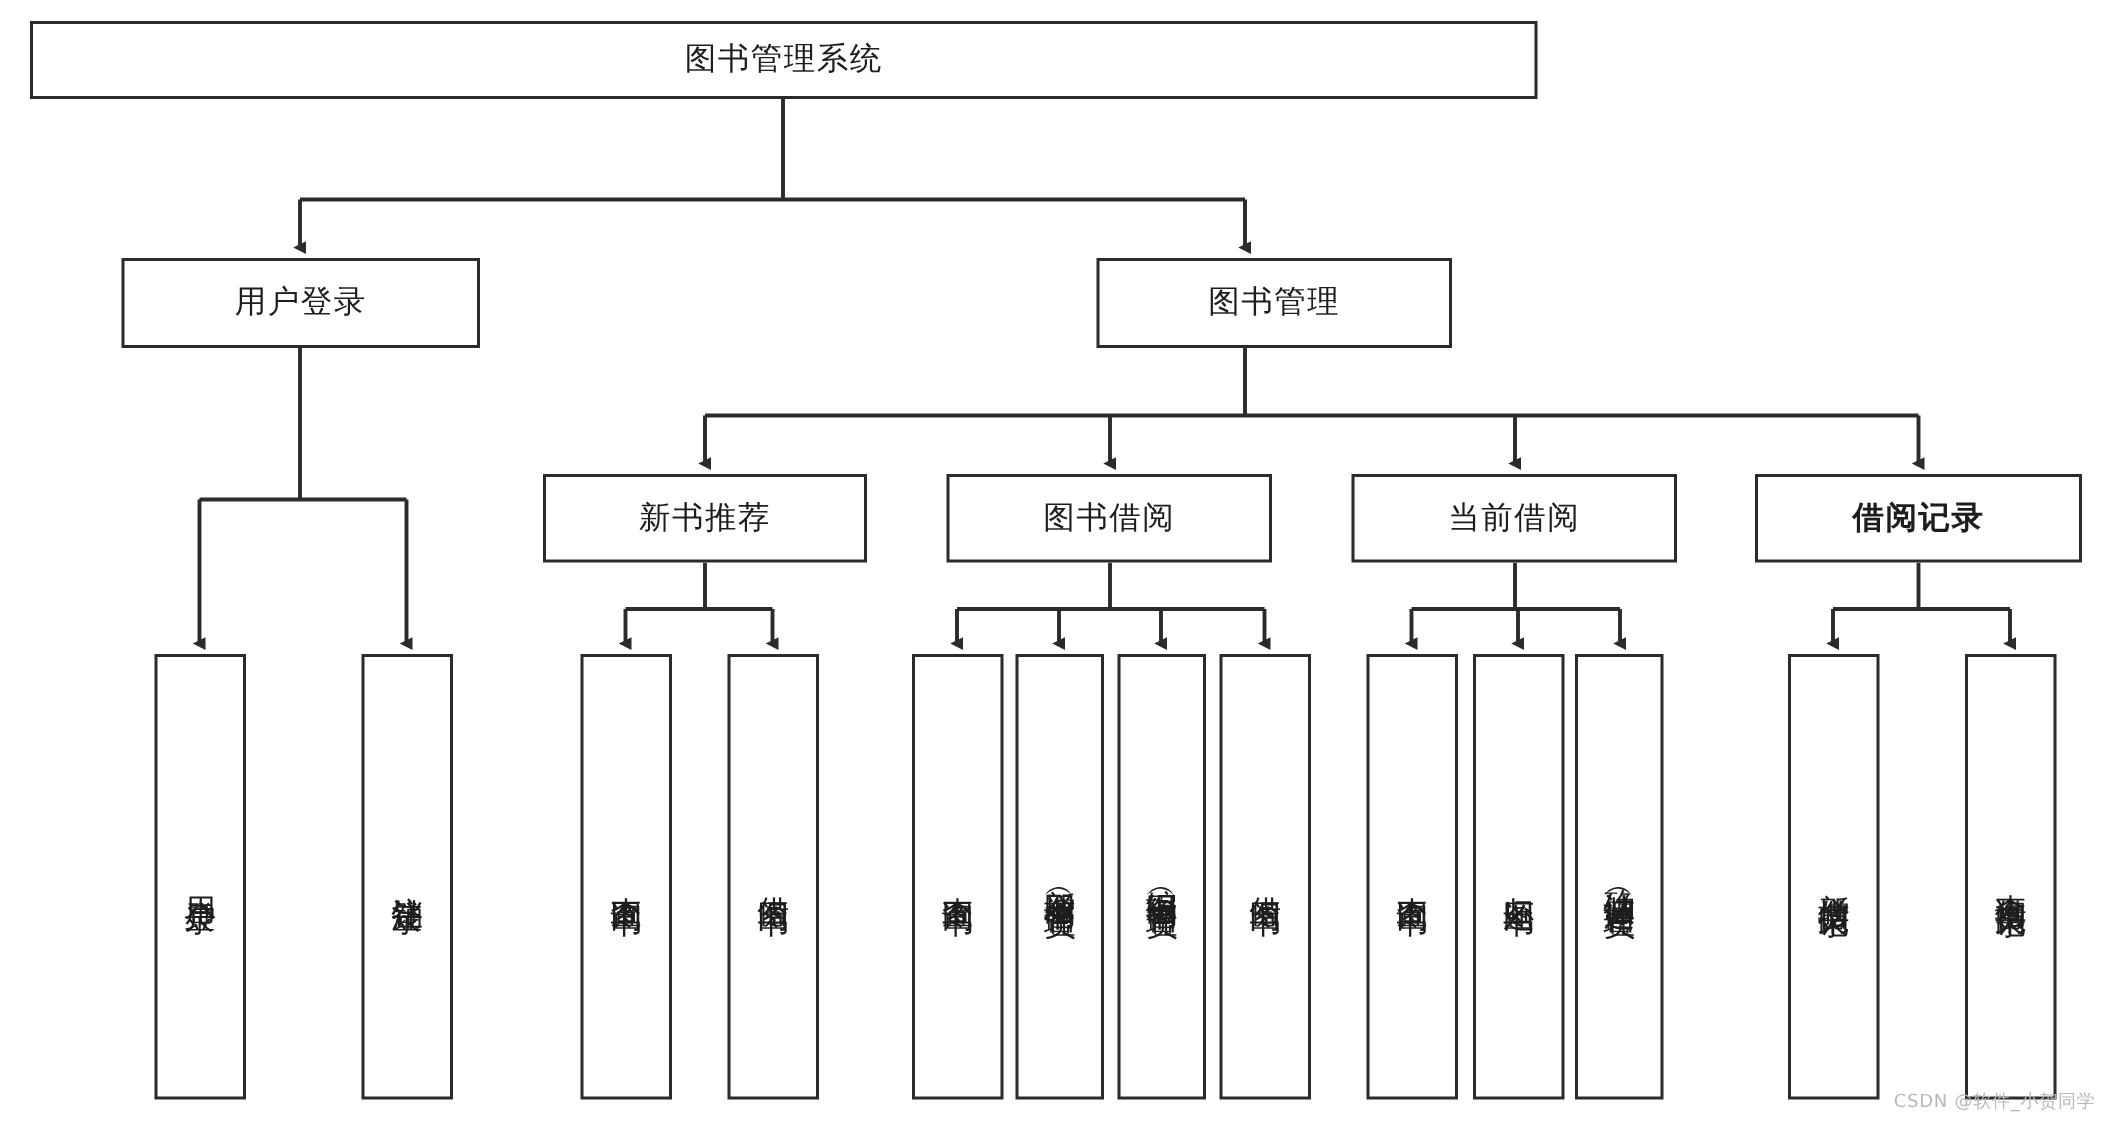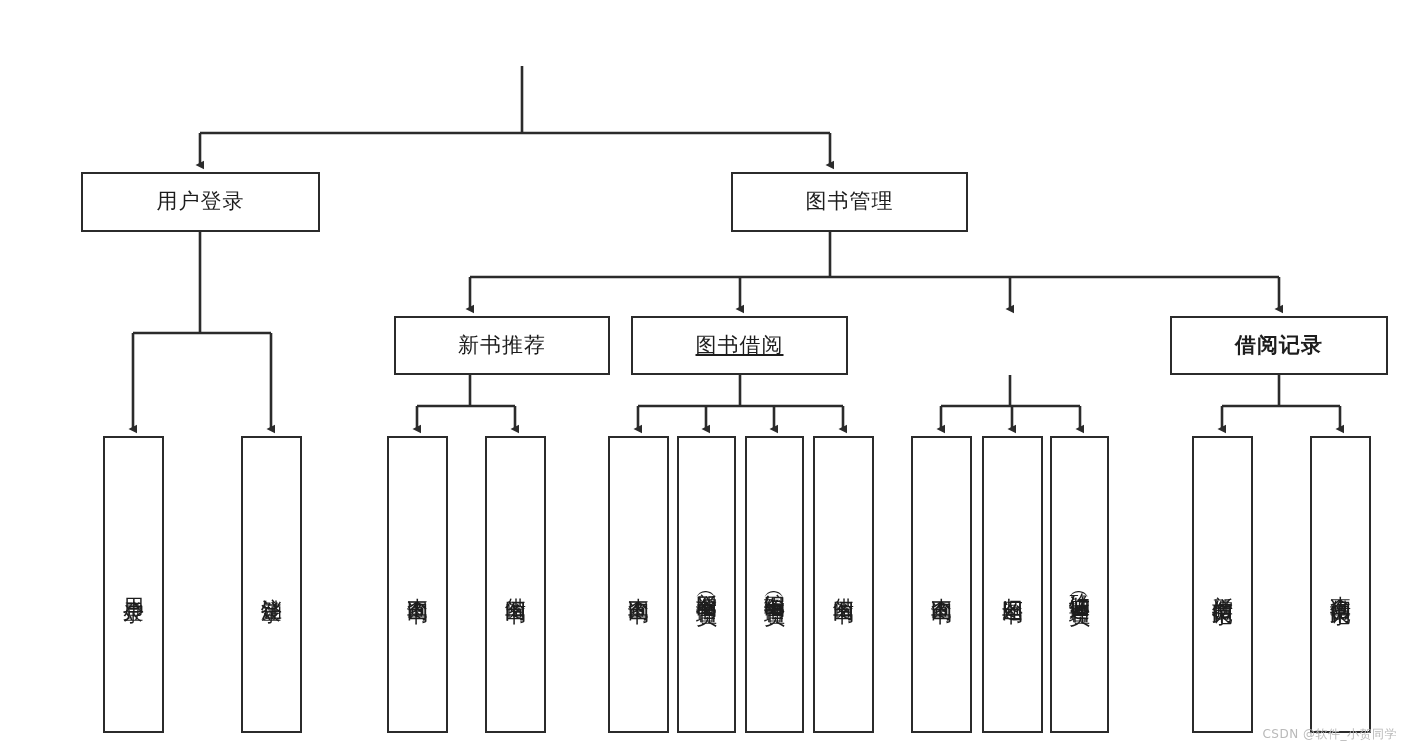--- a/index.html
+++ b/index.html
@@ -114,33 +114,39 @@
       <path d="M1012,406 L1012,429" marker-end="url(#arrow)"></path>
       <path d="M1080,406 L1080,429" marker-end="url(#arrow)"></path>
 
       <path d="M1279,375 L1279,406"></path>
       <path d="M1222,406 L1340,406"></path>
       <path d="M1222,406 L1222,429" marker-end="url(#arrow)"></path>
       <path d="M1340,406 L1340,429" marker-end="url(#arrow)"></path>
     </g>
   </svg>
 
+  <div class="node h" style="left:20px; top:14px; width:1005px; height:52px;">
+    <span>图书管理系统</span>
+  </div>
 
   <div class="node h" style="left:81px; top:172px; width:239px; height:60px;">
     <span>用户登录</span>
   </div>
   <div class="node h" style="left:711px; top:172px; width:237px; height:60px;margin-left:20px;">
     <span>图书管理</span>
   </div>
 
-  <div class="node h" style="left:362px; top:316px; width:216px; height:59px;margin-left:32px;">
+  <div class="node h" style="left:362px; top:316px; width:216px; height:59px;">
     <span>新书推荐</span>
   </div>
-  <div class="node h" style="left:631px; top:316px; width:217px; height:59px;text-decoration:underline;">
+  <div class="node h" style="left:631px; top:316px; width:217px; height:59px;">
     <span>图书借阅</span>
+  </div>
+  <div class="node h" style="left:901px; top:316px; width:217px; height:59px;">
+    <span>当前借阅</span>
   </div>
   <div class="node h" style="left:1170px; top:316px; width:218px; height:59px;font-weight:bold;">
     <span>借阅记录</span>
   </div>
 
   <div class="node v" style="left:103px; top:436px; width:61px; height:297px;">
     <span class="vtext">用户登录</span>
   </div>
   <div class="node v" style="left:241px; top:436px; width:61px; height:297px;">
     <span class="vtext">注销登录</span>

